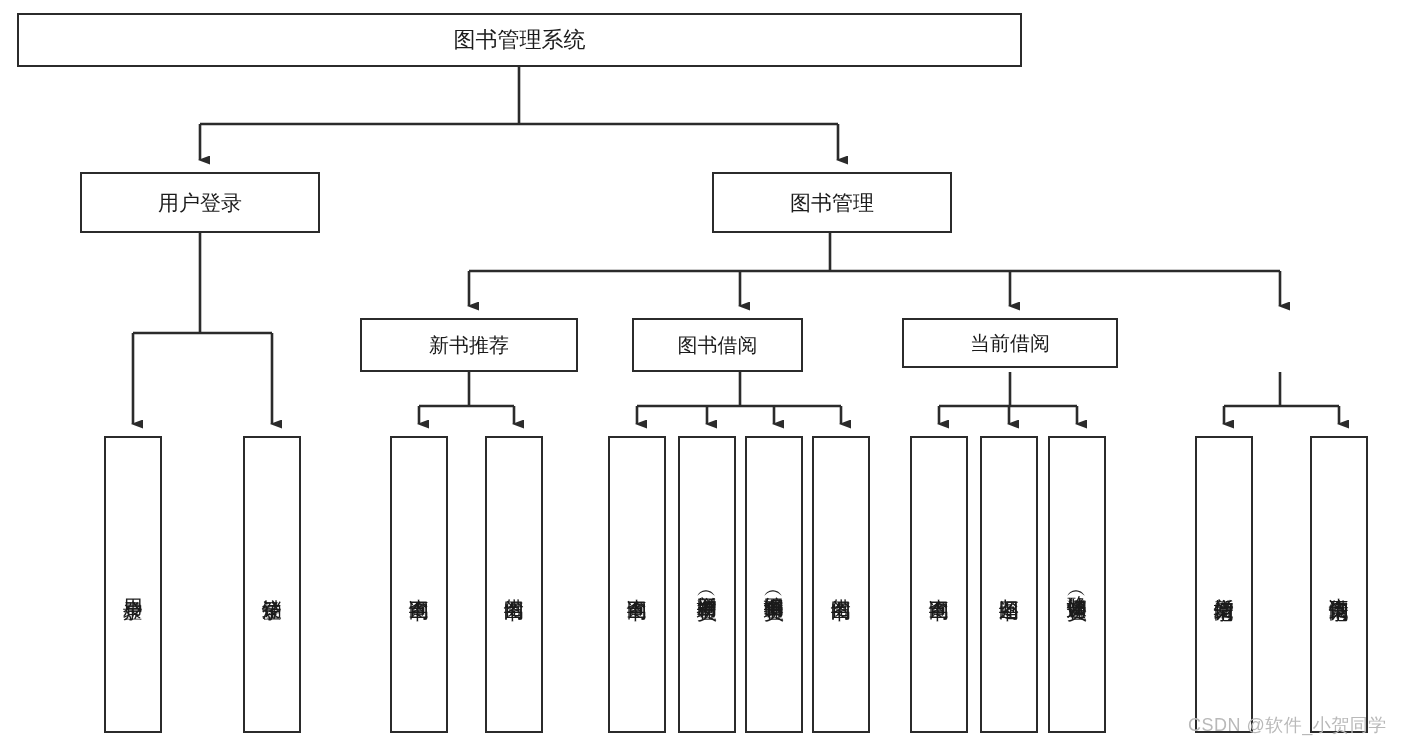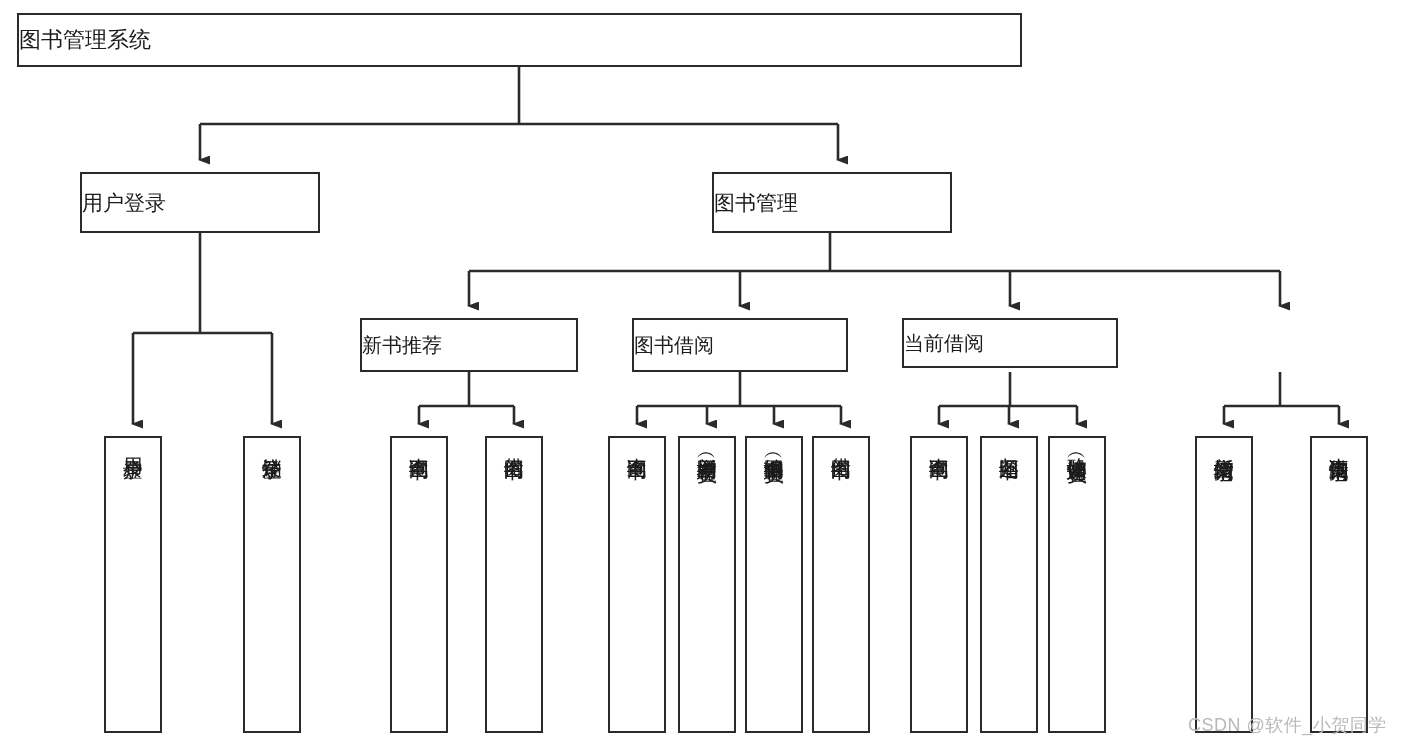--- a/index.html
+++ b/index.html
@@ -26,21 +26,21 @@
     height: 747px;
     pointer-events: none;
   }
   .node {
     position: absolute;
     box-sizing: border-box;
     border: 2px solid #2b2b2b;
     background: #ffffff;
     display: flex;
     align-items: center;
-    justify-content: flex-start;
+    justify-content: center;
     color: #1b1b1b;
   }
   .node.level0 {
     font-size: 22px;
   }
   .node.level1 {
     font-size: 21px;
   }
   .node.level2 {
     font-size: 20px;
@@ -132,21 +132,21 @@
   <div class="node level1" style="left:80px; top:172px; width:240px; height:61px;">
     <span>用户登录</span>
   </div>
   <div class="node level2" style="left:360px; top:318px; width:218px; height:54px;">
     <span>新书推荐</span>
   </div>
 
   <div class="node level1" style="left:712px; top:172px; width:240px; height:61px;">
     <span>图书管理</span>
   </div>
-  <div class="node level2" style="left:632px; top:318px; width:216px; height:54px;">
+  <div class="node level2" style="left:632px; top:318px; width:171px; height:54px;">
     <span>图书借阅</span>
   </div>
   <div class="node level2" style="left:902px; top:318px; width:216px; height:50px;">
     <span>当前借阅</span>
   </div>
 
   <div class="node leaf" style="left:104px; top:436px; width:58px; height:297px;">
     <span class="leaf-text">用户登录</span>
   </div>
   <div class="node leaf" style="left:243px; top:436px; width:58px; height:297px;">

